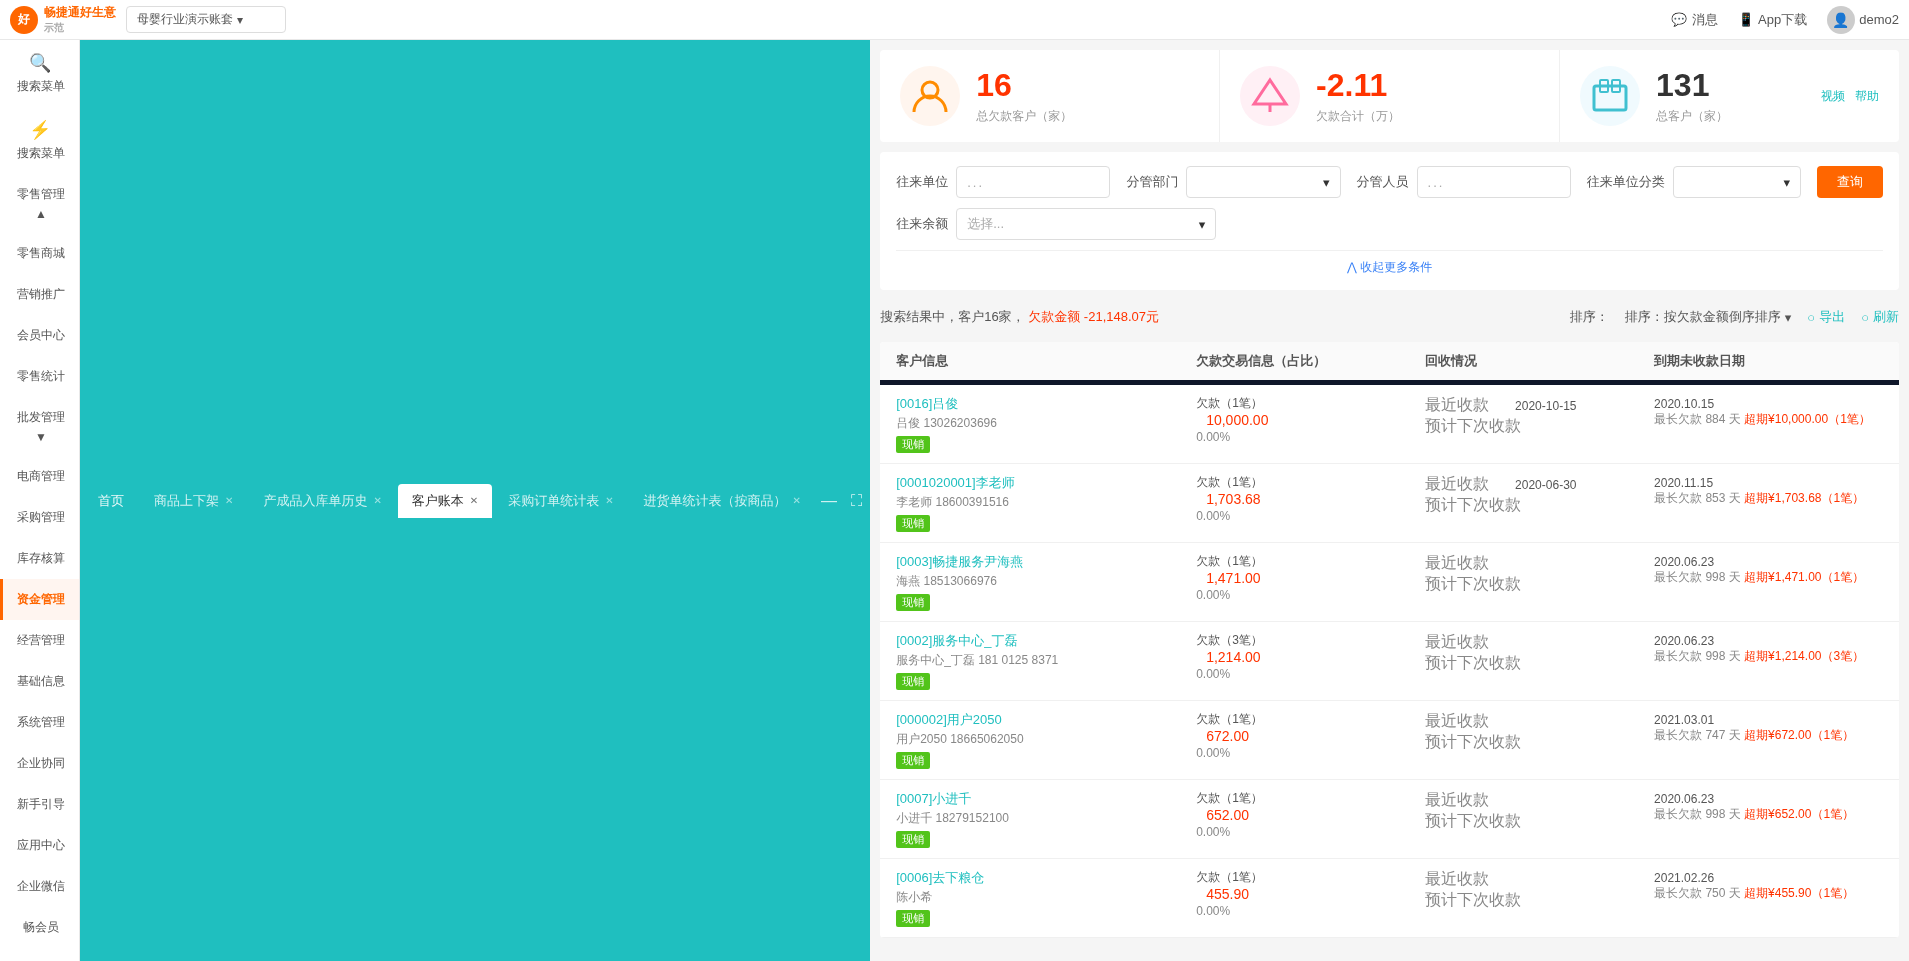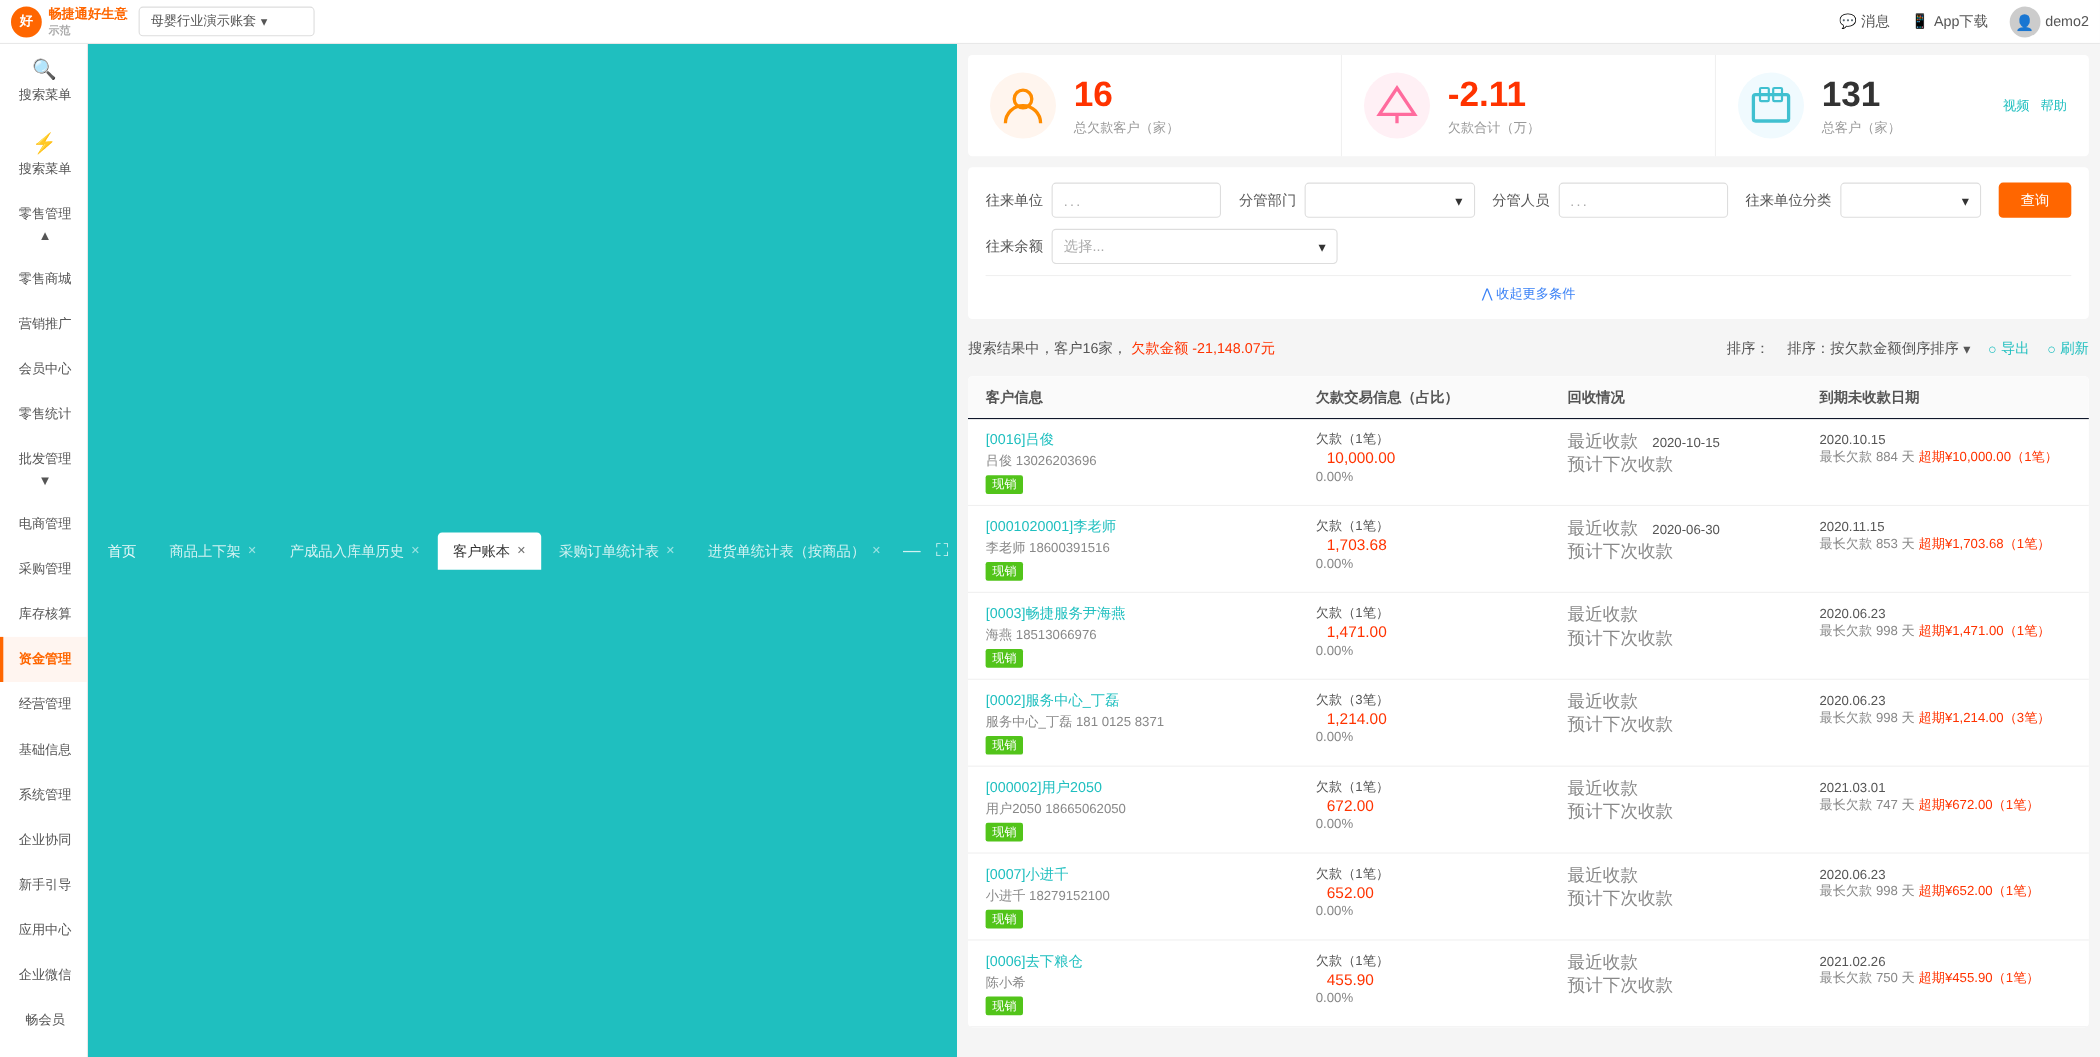--- a/index.html
+++ b/index.html
@@ -70,33 +70,33 @@
     
     .results-bar { display: flex; align-items: center; justify-content: space-between; padding: 8px 0; margin-bottom: 8px; }
     .results-text { font-size: 13px; color: #555; }
     .results-text span.red { color: #ff3300; }
     .results-actions { display: flex; align-items: center; gap: 16px; font-size: 13px; color: #555; }
     .sort-select { display: flex; align-items: center; gap: 4px; cursor: pointer; }
     .action-btn { display: flex; align-items: center; gap: 4px; cursor: pointer; color: #1FBFBF; }
     
     
     .data-table { background: #fff; border-radius: 4px; overflow: hidden; }
-    .table-header { display: grid; grid-template-columns: 300px 1fr 1fr 1fr; background: #fafafa; border-bottom: 1px solid #0f172a; padding: 10px 16px; font-size: 13px; font-weight: 600; color: #555; }
+    .table-header { display: grid; grid-template-columns: 300px 1fr 1fr 1fr; background: #fafafa; border-bottom: 5px solid #0f172a; padding: 10px 16px; font-size: 13px; font-weight: 600; color: #555; }
     .table-row { display: grid; grid-template-columns: 300px 1fr 1fr 1fr; border-bottom: 1px solid #f0f0f0; padding: 10px 16px; align-items: start; }
     .customer-name { color: #1FBFBF; cursor: pointer; font-size: 13px; }
     .customer-contact { font-size: 12px; color: #888; margin-top: 2px; }
     .customer-tag { display: inline-block; background: #52c41a; color: #fff; font-size: 11px; padding: 1px 6px; border-radius: 2px; margin-top: 4px; }
     .debt-amount { color: #ff3300; font-size: 14px; font-weight: 500; margin-left: 10px; }
     .debt-count { color: #555; font-size: 12px; }
     .debt-percent { color: #888; font-size: 12px; margin-top: 2px; }
     .overdue-text { color: #ff3300; font-size: 12px; cursor: pointer; }
     .date-text { color: #555; font-size: 12px; margin-top: 2px; }
     .max-days { color: #888; font-size: 12px; }
     .recent-label { font-size: 16px; color: #888; }
-    .recent-date { font-size: 12px; color: #555; }
+    .recent-date { font-size: 12px; color: #555; margin-left: 13px; }
   </style>
 </head>
 <body>
 
 <div class="top-bar">
   <div class="logo">
     <div class="logo-icon">好</div>
     <div>
       <div style="font-size:12px;color:#ff6600;">畅捷通好生意</div>
       <div style="font-size:10px;color:#aaa;">示范</div>

